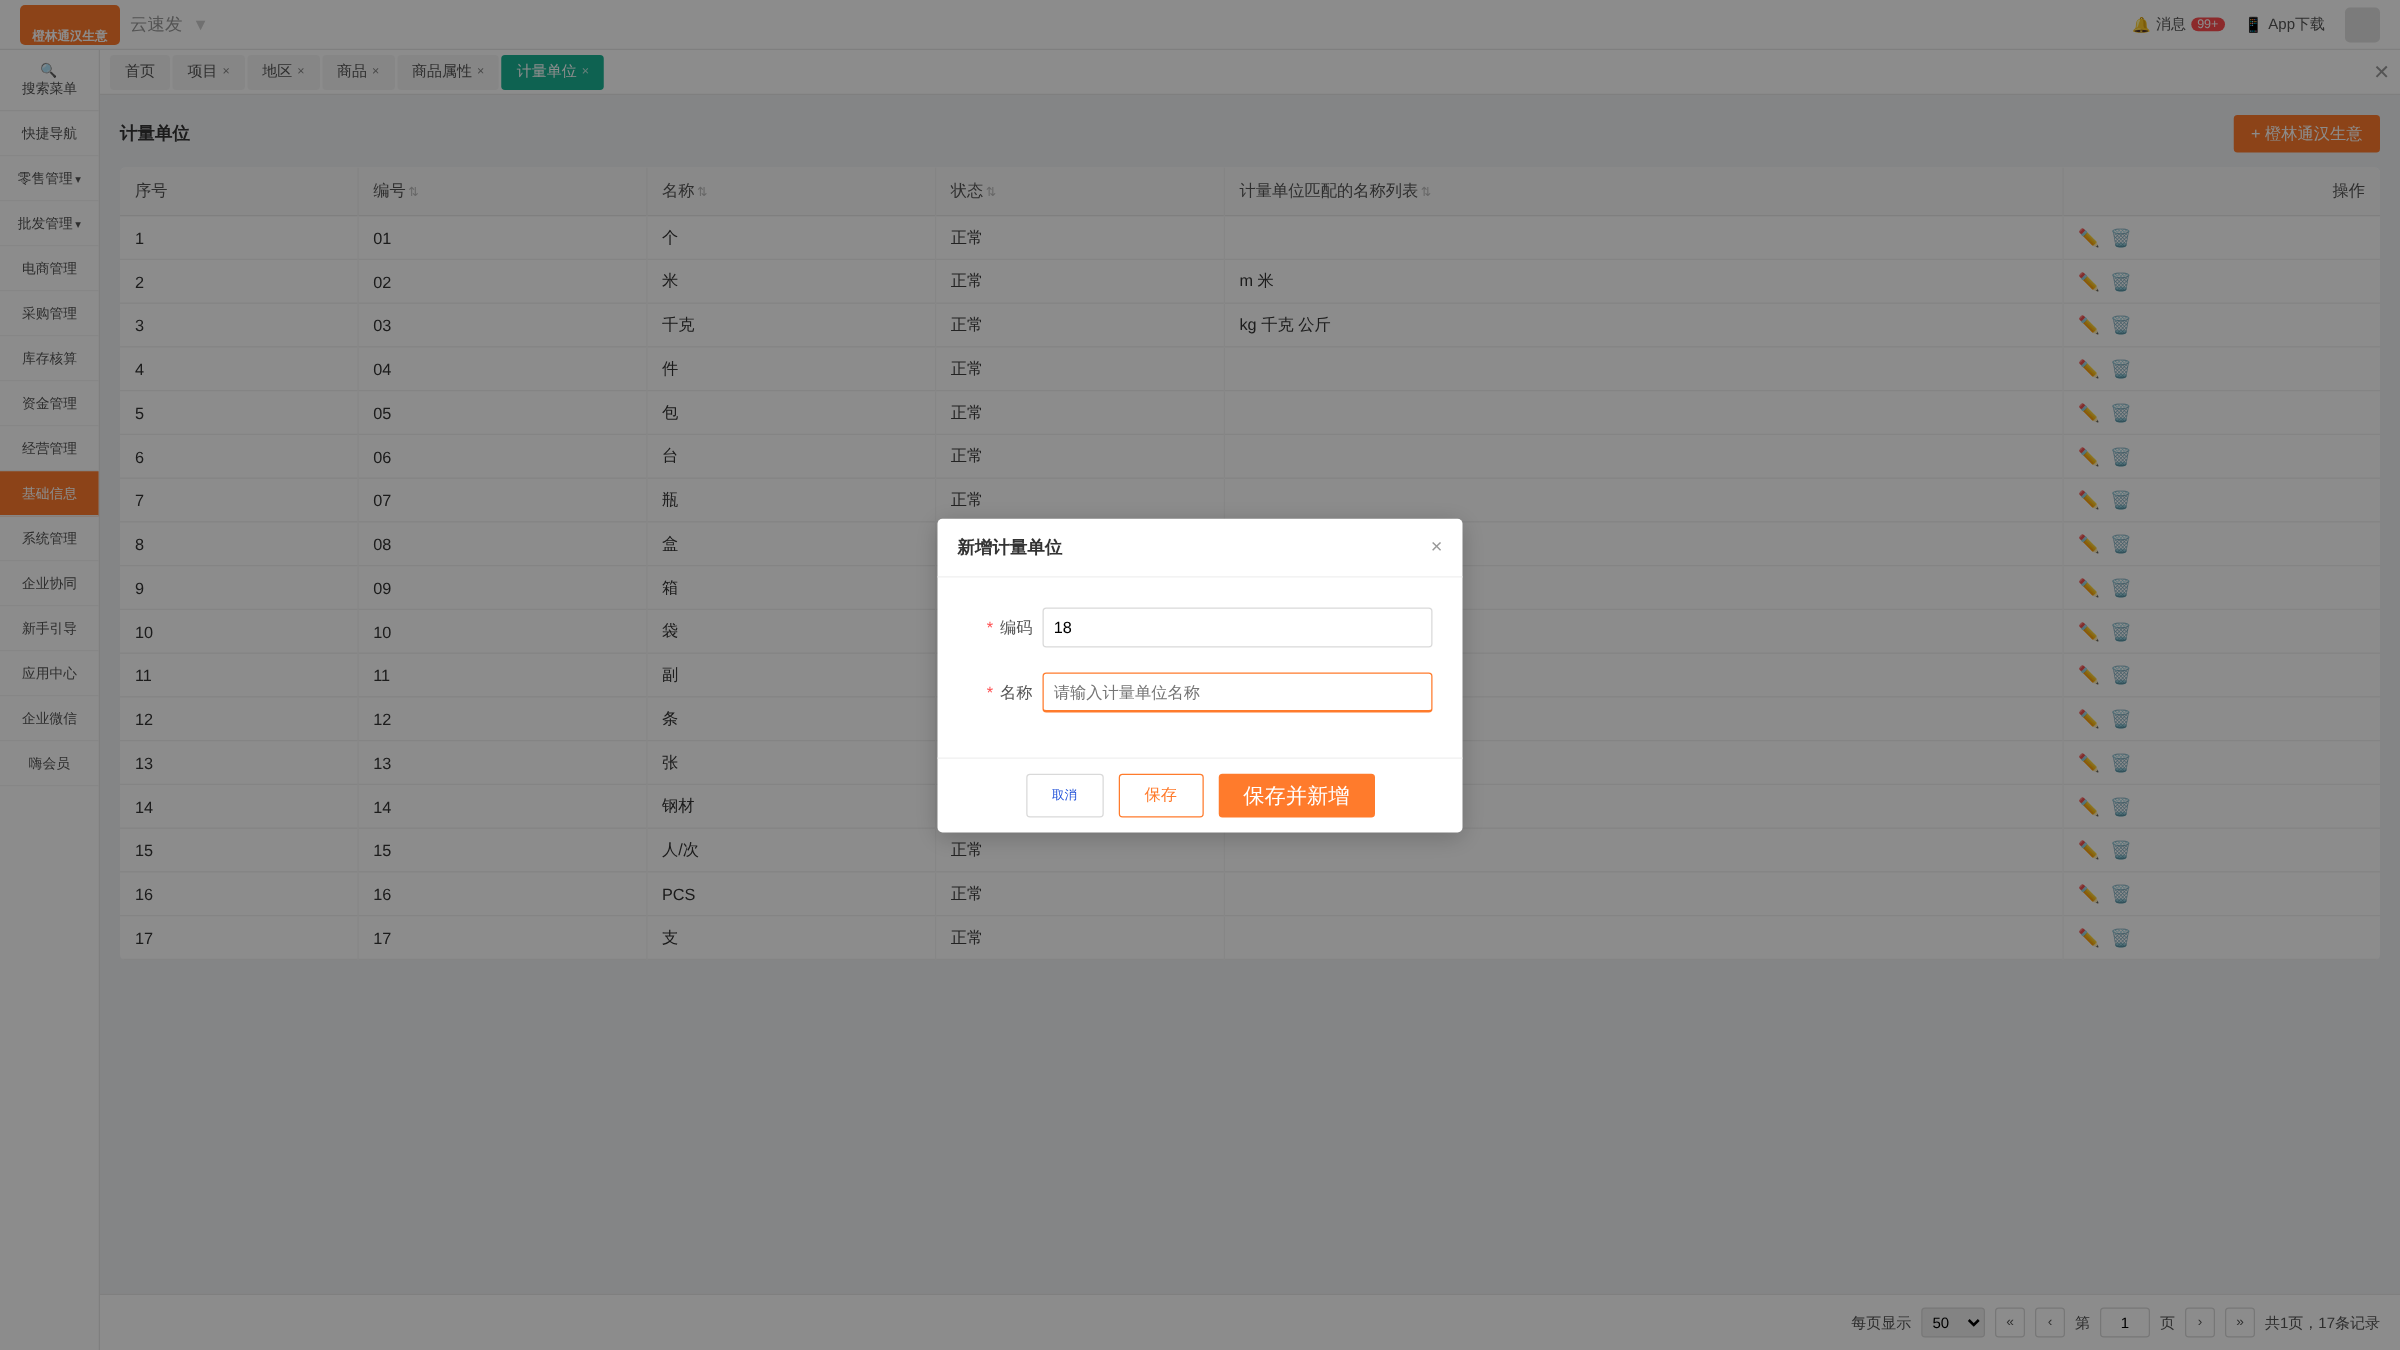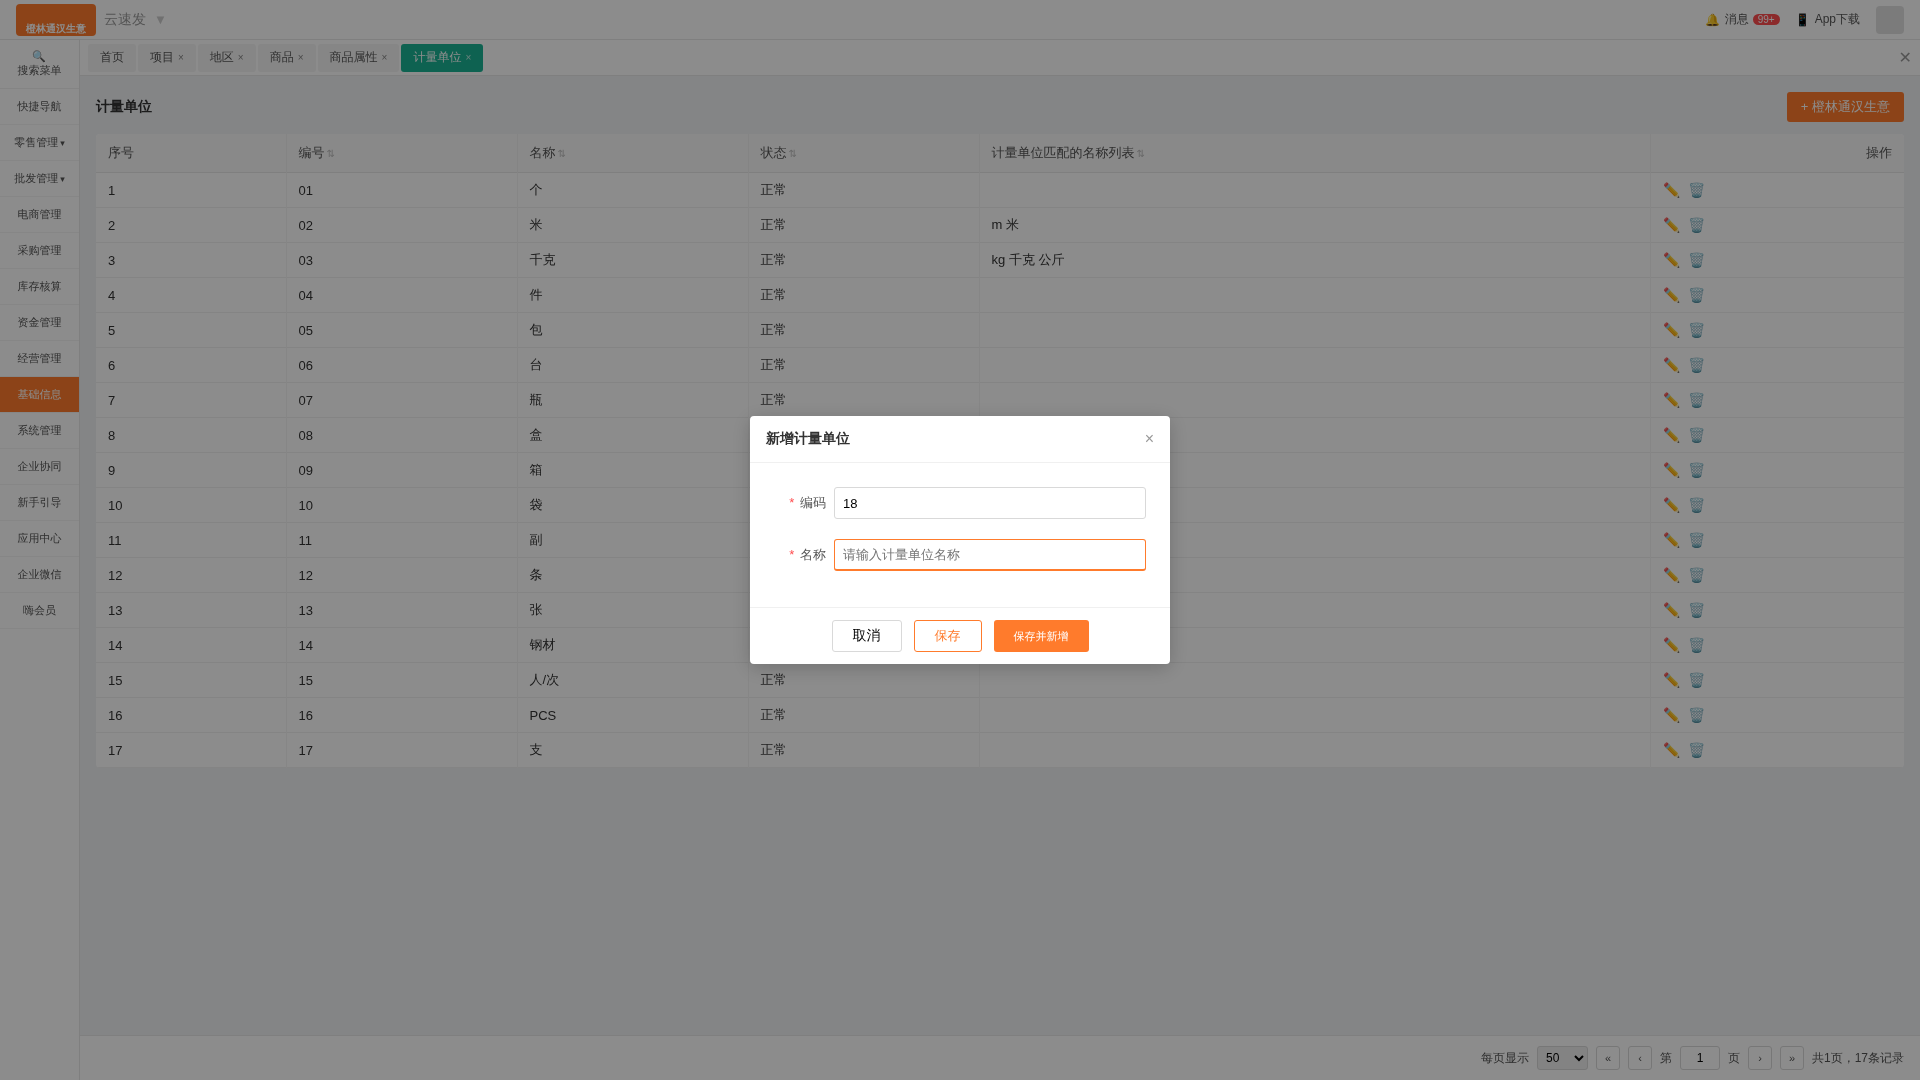--- a/index.html
+++ b/index.html
@@ -322,40 +322,40 @@
       justify-content: center;
       gap: 12px;
       border-top: 1px solid #f0f0f0;
     }
     .btn-cancel {
       padding: 6px 20px;
       border: 1px solid #d9d9d9;
       border-radius: 3px;
       background: #fff;
       cursor: pointer;
-      font-size: 14px;
-      color: #000000;
+      font-size: 10px;
+      color: #1d4ed8;
       font-family: Liberation Serif, serif;
     }
     .btn-save {
       padding: 6px 20px;
       border: 1px solid #ff7b2c;
       border-radius: 3px;
       background: #fff;
       cursor: pointer;
       font-size: 13px;
       color: #ff7b2c;
     }
     .btn-save-new {
       padding: 6px 20px;
       border: none;
       border-radius: 3px;
       background: #ff7b2c;
       cursor: pointer;
-      font-size: 11px;
+      font-size: 17px;
       color: #fff;
     }
 
     .sort-icon { font-size: 10px; color: #bbb; margin-left: 2px; }
   </style>
 </head>
 <body>
 
 <div class="top-header">
   <div class="logo-area">

